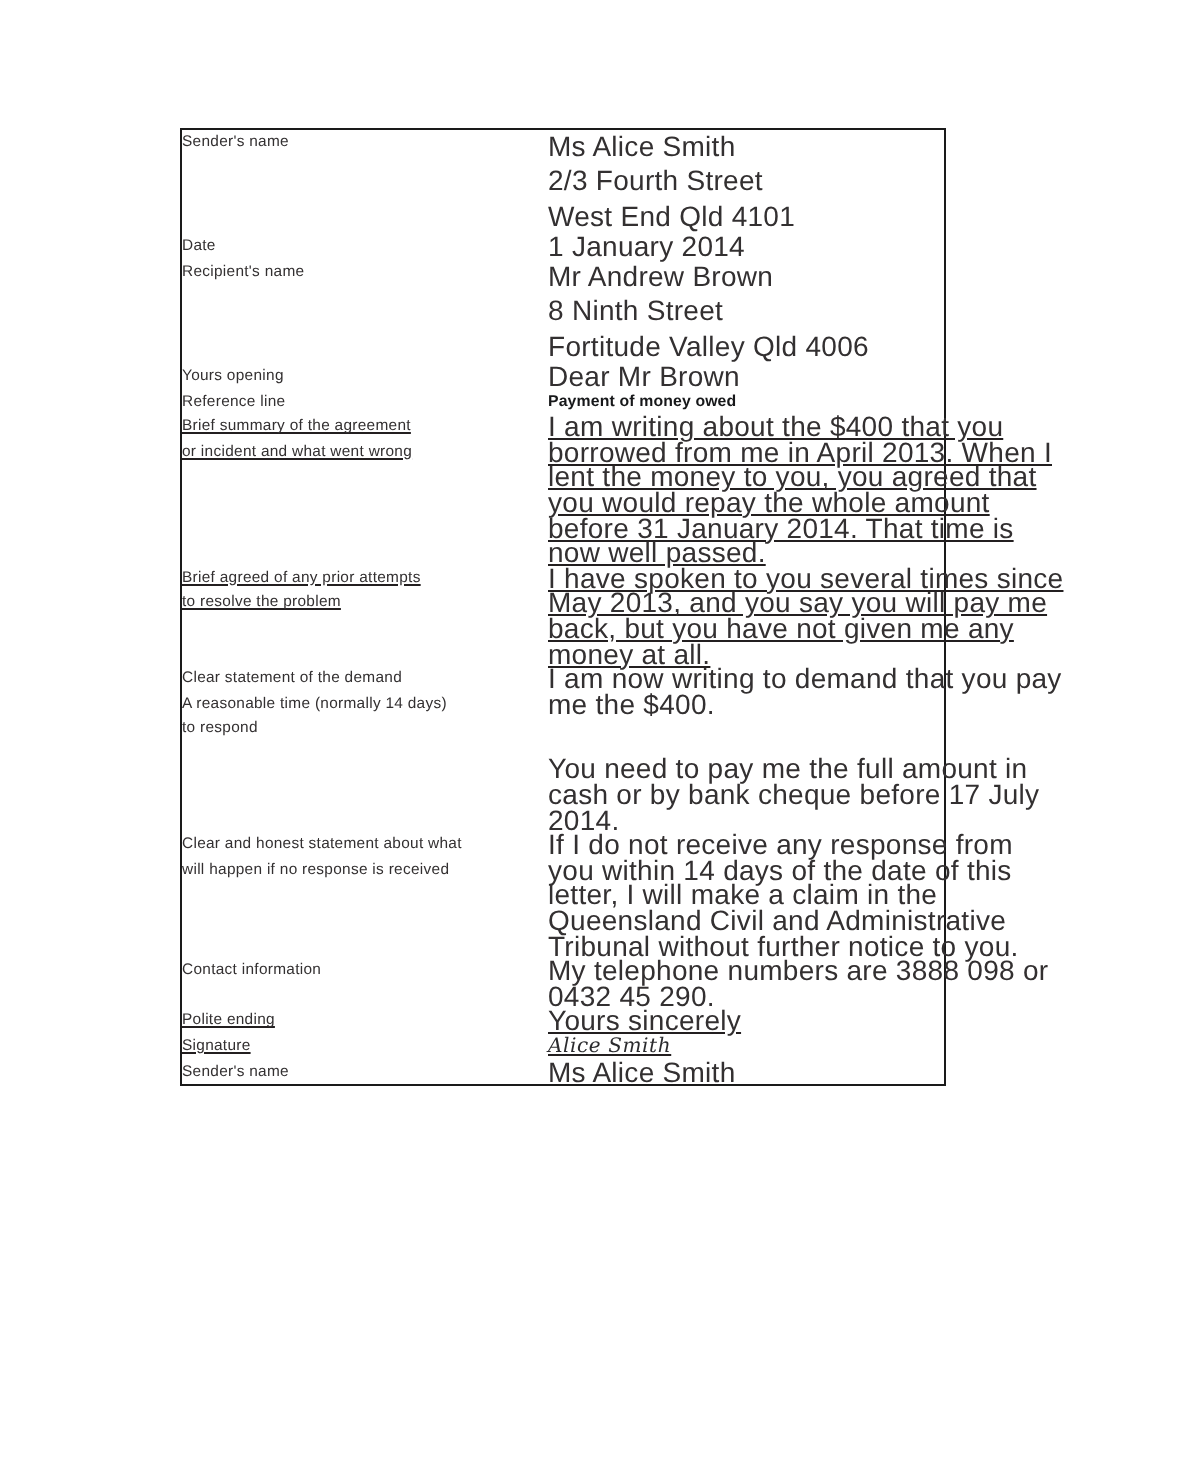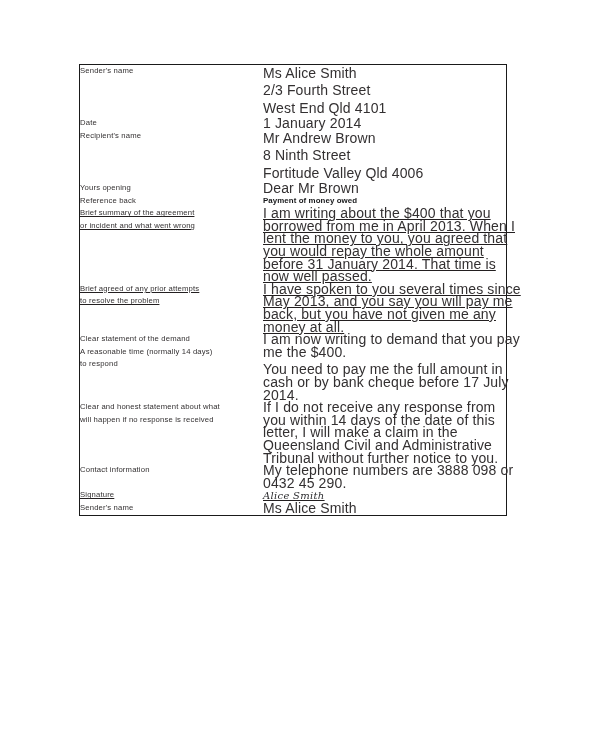--- a/index.html
+++ b/index.html
@@ -15,23 +15,23 @@
     overflow: hidden;
   }
   .page {
     position: relative;
     width: 600px;
     height: 730px;
     background: #ffffff;
   }
   .letter-table {
     position: absolute;
-    left: 79px;
+    left: 90px;
     top: 64px;
-    width: 428px;
+    width: 383px;
     border: 1.3px solid #1a1a1a;
     border-collapse: collapse;
     box-sizing: border-box;
   }
   .letter-table table {
     width: 100%;
     border-collapse: collapse;
     table-layout: fixed;
   }
   .letter-table td {
@@ -59,21 +59,21 @@
   .content-text {
     font-size: 14px;
     line-height: 12.6px;
     color: #333031;
     letter-spacing: 0.01em;
   }
   .content-text p {
     margin: 0 0 0 0;
   }
   .content-text p + p {
-    margin-top: 5px;
+    margin-top: 20px;
   }
   .addr-line {
     line-height: 17.4px;
   }
   .ref-line {
     font-weight: bold;
     color: #17181a;
     font-size: 7.9px;
   }
   .signature-script {
@@ -151,21 +151,21 @@
           <td class="col-label cell-pad-top-sm cell-pad-bot-md">
             <div class="label-text">Yours opening</div>
           </td>
           <td class="col-content cell-pad-top-sm cell-pad-bot-md">
             <div class="content-text">Dear Mr Brown</div>
           </td>
         </tr>
 
         <tr>
           <td class="col-label cell-pad-top-sm cell-pad-bot-md">
-            <div class="label-text">Reference back</div>
+            <div class="label-text">Reference line</div>
           </td>
           <td class="col-content cell-pad-top-sm cell-pad-bot-md">
             <div class="content-text ref-line">Payment of money owed</div>
           </td>
         </tr>
 
         <tr>
           <td class="col-label cell-pad-top-sm cell-pad-bot-sm">
             <div class="label-text">
               <div>Brief summary of the agreement</div>
@@ -225,20 +225,28 @@
 
         <tr>
           <td class="col-label cell-pad-top-sm cell-pad-bot-md">
             <div class="label-text">Contact information</div>
           </td>
           <td class="col-content cell-pad-top-sm cell-pad-bot-md">
             <div class="content-text">My telephone numbers are  3888 098 or 0432 45 290.</div>
           </td>
         </tr>
 
+        <tr>
+          <td class="col-label cell-pad-top-sm cell-pad-bot-sm">
+            <div class="label-text">Polite ending</div>
+          </td>
+          <td class="col-content cell-pad-top-sm cell-pad-bot-sm">
+            <div class="content-text">Yours sincerely</div>
+          </td>
+        </tr>
 
         <tr>
           <td class="col-label cell-pad-top-sm cell-pad-bot-sm">
             <div class="label-text">Signature</div>
           </td>
           <td class="col-content cell-pad-top-xs cell-pad-bot-sm">
             <div class="signature-script">Alice Smith</div>
           </td>
         </tr>
 

